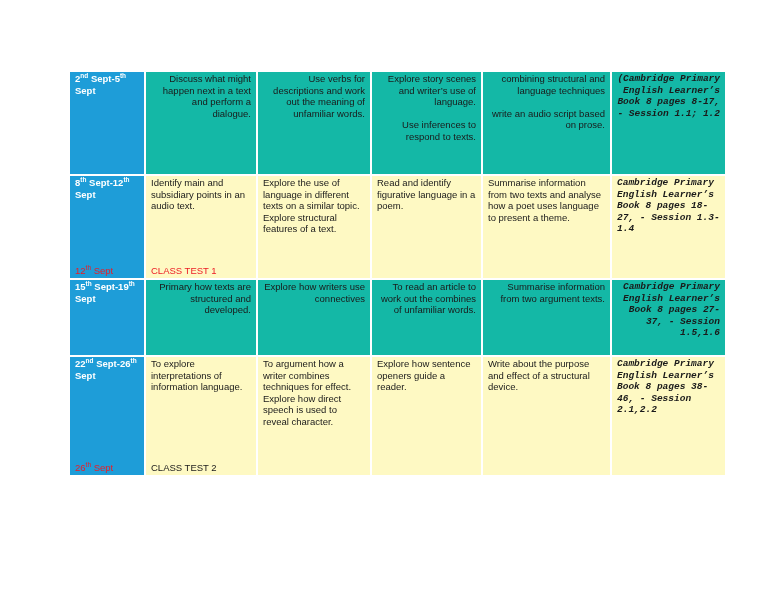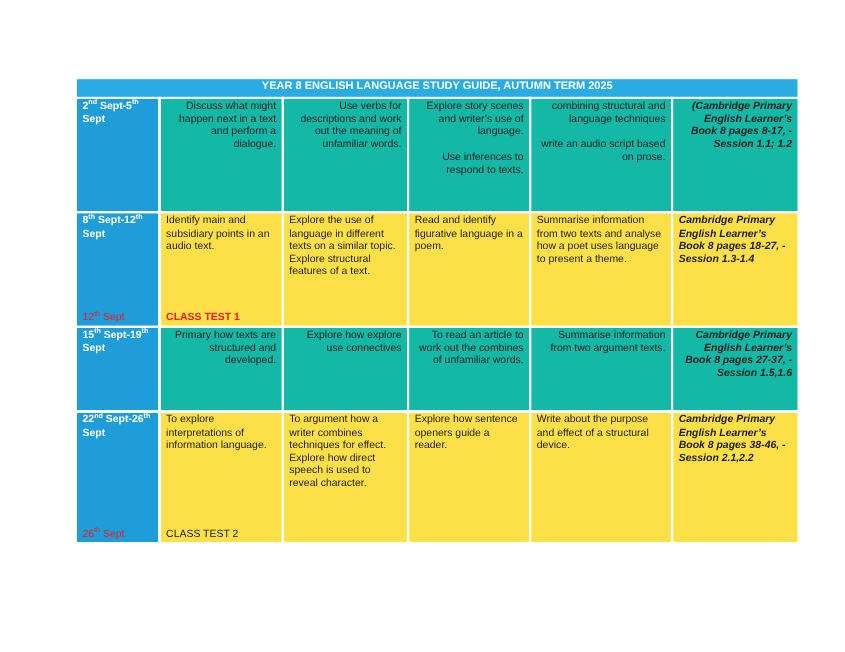--- a/index.html
+++ b/index.html
@@ -51,39 +51,40 @@
     background: #1E9DD8;
     color: #ffffff;
     font-weight: bold;
   }
   td.date-cell {
     background: #1E9DD8;
     color: #ffffff;
     font-weight: bold;
   }
   tr.shade-light td.body-cell { background: #14b8a6; text-align: right; }
-  tr.shade-medium td.body-cell { background: #fde047; margin-left: 27px; }
+  tr.shade-medium td.body-cell { background: #fef9c3; margin-left: 27px; }
   td.refs-cell {
     font-weight: bold;
     font-style: italic;
+    font-family: Liberation Mono, monospace;
   }
   .cw {
     height: 100%;
     display: flex;
     flex-direction: column;
     justify-content: space-between;
   }
   .cell-text { white-space: pre-wrap; }
   .date-footer {
     color: #EC1C24;
     font-weight: 400;
   }
   .ft-red-bold {
     color: #EC1C24;
-    font-weight: 700;
+    font-weight: 400;
   }
   .ft-plain {
     color: #1a1a1a;
     font-weight: 400;
   }
   sup {
     font-size: 6.5px;
     line-height: 0;
     vertical-align: super;
   }
@@ -99,23 +100,20 @@
   <table class="guide">
     <colgroup>
       <col style="width:76px">
       <col style="width:112px">
       <col style="width:114px">
       <col style="width:111px">
       <col style="width:129px">
       <col style="width:115px">
     </colgroup>
     <tbody>
-      <tr>
-        <td class="title-cell" colspan="6">YEAR 8 ENGLISH LANGUAGE STUDY GUIDE, AUTUMN TERM 2025</td>
-      </tr>
 
     <tr class="r0 shade-light">
           <td class="date-cell">
             <div class="cw">
               <span class="cell-text">2<sup>nd</sup> Sept-5<sup>th</sup> Sept</span>
             </div>
           </td>
           <td class="body-cell">
             <div class="cw">
               <span class="cell-text">Discuss what might happen next in a text and perform a dialogue.</span>
@@ -153,21 +151,21 @@
           <td class="date-cell">
             <div class="cw">
               <span class="cell-text">15<sup>th</sup> Sept-19<sup>th</sup> Sept</span>
             </div>
           </td>
           <td class="body-cell">
             <div class="cw">
               <span class="cell-text">Primary how texts are structured and developed.</span>
             </div>
           </td>
-          <td class="body-cell"><span class="cell-text">Explore how explore use connectives</span></td>
+          <td class="body-cell"><span class="cell-text">Explore how writers use connectives</span></td>
           <td class="body-cell"><span class="cell-text">To read an article to work out the combines of unfamiliar words.</span></td>
           <td class="body-cell"><span class="cell-text">Summarise information from two argument texts.</span></td>
           <td class="body-cell refs-cell"><span class="cell-text">Cambridge Primary English Learner’s Book 8 pages 27-37, - Session 1.5,1.6</span></td>
         </tr>
         <tr class="r3 shade-medium">
           <td class="date-cell">
             <div class="cw">
               <span class="cell-text">22<sup>nd</sup> Sept-26<sup>th</sup> Sept</span>
               <span class="date-footer">26<sup>th</sup> Sept</span>
             </div>

